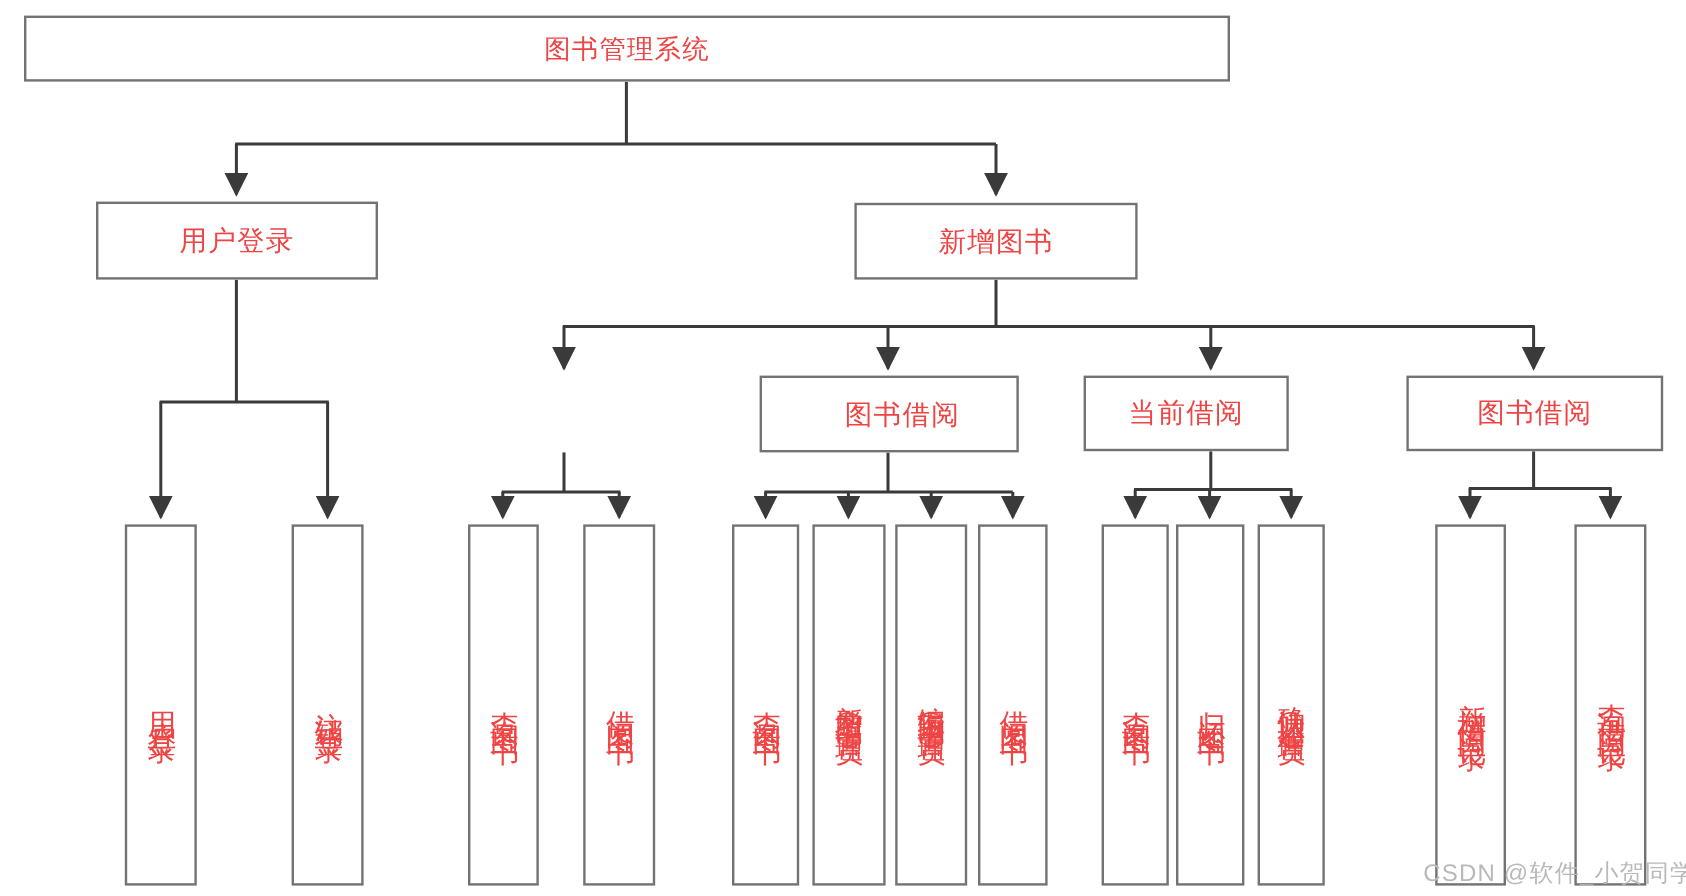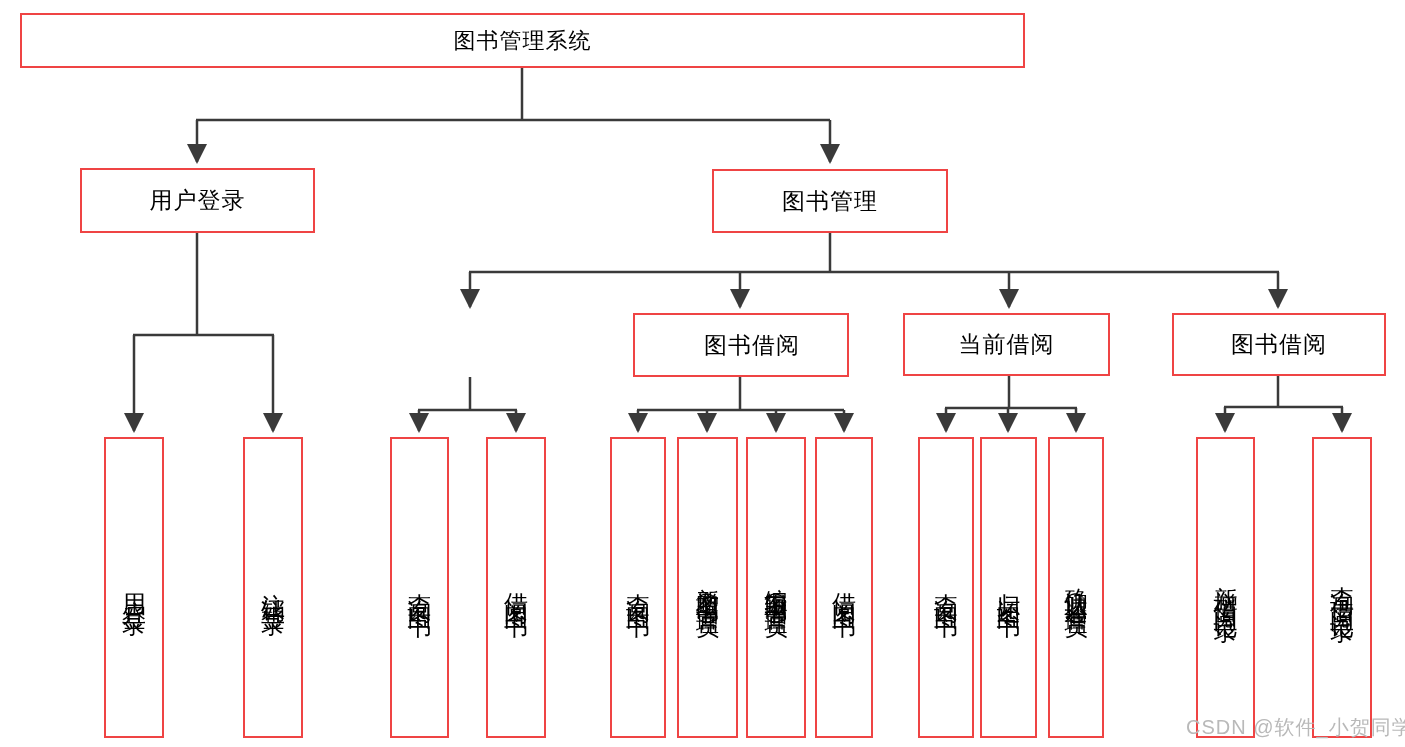--- a/index.html
+++ b/index.html
@@ -14,25 +14,25 @@
   .connectors {
     position: absolute;
     left: 0; top: 0;
     width: 1405px; height: 747px;
     pointer-events: none;
   }
   .node {
     position: absolute;
     box-sizing: border-box;
     background: #ffffff;
-    border: 2px solid #ef4444;
+    border: 2px solid #737373;
     display: flex;
     align-items: center;
     justify-content: center;
-    color: #000000;
+    color: #ef4444;
     font-size: 23px;
     letter-spacing: 1px;
     z-index: 2;
   }
   .node.root { font-size: 22px; }
   .leaf {
     font-size: 24px;
   }
   .leaf span {
     writing-mode: vertical-rl;
@@ -103,24 +103,24 @@
       <path d="M1278,376 V407"></path>
       <path d="M1224,407 H1343"></path>
       <path d="M1225,407 V431" marker-end="url(#ah)"></path>
       <path d="M1342,407 V431" marker-end="url(#ah)"></path>
     </g>
   </svg>
 
   <div class="node root" style="left:20px; top:13px; width:1005px; height:55px;">图书管理系统</div>
 
   <div class="node" style="left:80px; top:168px; width:235px; height:65px;">用户登录</div>
-  <div class="node" style="left:712px; top:169px; width:236px; height:64px;">图书管理</div>
+  <div class="node" style="left:712px; top:169px; width:236px; height:64px;">新增图书</div>
 
   <div class="node" style="left:633px; top:313px; width:216px; height:64px;padding-left:22px;">图书借阅</div>
-  <div class="node" style="left:903px; top:313px; width:207px; height:63px;">当前借阅</div>
+  <div class="node" style="left:903px; top:313px; width:171px; height:63px;">当前借阅</div>
   <div class="node" style="left:1172px; top:313px; width:214px; height:63px;">图书借阅</div>
 
   <div class="node leaf" style="left:104px; top:437px; width:60px; height:301px;">
     <span>用户登录</span>
   </div>
   <div class="node leaf" style="left:243px; top:437px; width:60px; height:301px;">
     <span>注销登录</span>
   </div>
 
   <div class="node leaf" style="left:390px; top:437px; width:59px; height:301px;">

